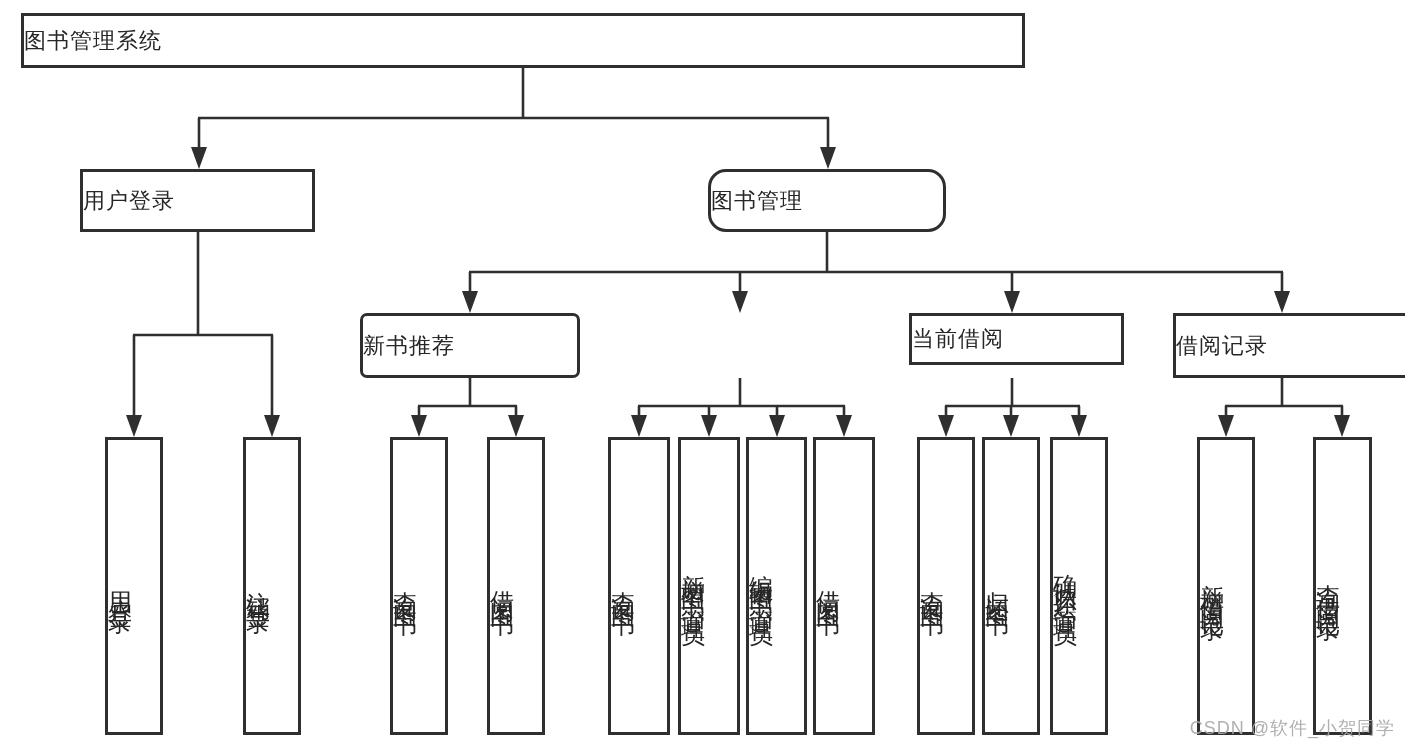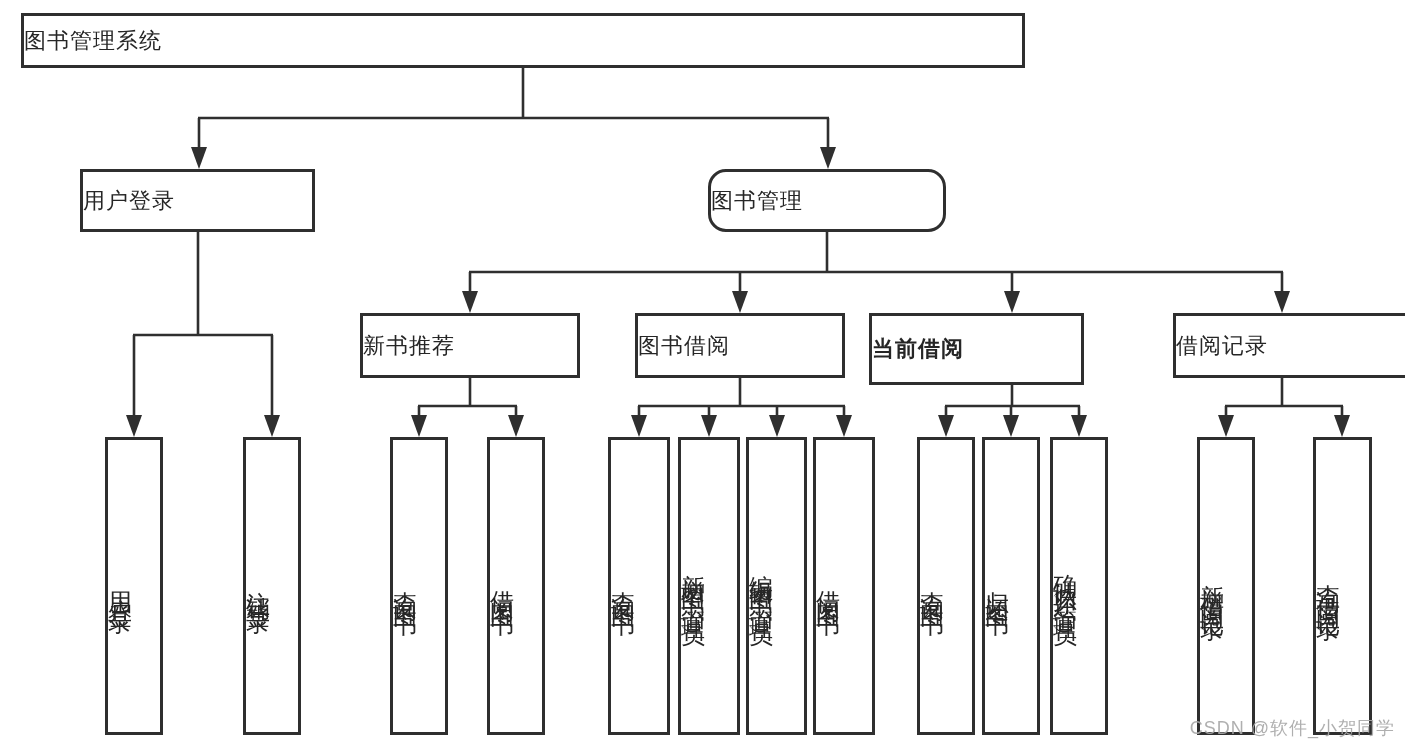--- a/index.html
+++ b/index.html
@@ -36,23 +36,23 @@
     text-orientation: mixed;
     font-size: 24px;
     line-height: 1;
     letter-spacing: 7px;
     white-space: nowrap;
   }
   
   .n-root   { left: 21px;   top: 13px;  width: 1004px; height: 55px; }
   .n-login  { left: 80px;   top: 169px; width: 235px;  height: 63px; }
   .n-mgmt   { left: 708px;  top: 169px; width: 238px;  height: 63px; border-radius: 18px; }
-  .n-newrec { left: 360px;  top: 313px; width: 220px;  height: 65px; }
+  .n-newrec { left: 360px;  top: 313px; width: 220px;  height: 65px; border-radius: 7px; }
   .n-borrow { left: 635px;  top: 313px; width: 210px;  height: 65px; }
-  .n-curr   { left: 869px;  top: 313px; width: 215px;  height: 72px; font-weight: bold; }
+  .n-curr   { left: 909px;  top: 313px; width: 215px;  height: 52px; }
   .n-record { left: 1173px; top: 313px; width: 260px;  height: 65px; }
   .leaf     { top: 437px; height: 298px; }
   .l1  { left: 105px;  width: 58px; }
   .l2  { left: 243px;  width: 58px; }
   .l3  { left: 390px;  width: 58px; }
   .l4  { left: 487px;  width: 58px; }
   .l5  { left: 608px;  width: 62px; }
   .l6  { left: 678px;  width: 62px; }
   .l7  { left: 746px;  width: 61px; }
   .l8  { left: 813px;  width: 62px; }
@@ -160,23 +160,20 @@
   <div class="node n-login">
     <span class="hlabel">用户登录</span>
   </div>
   <div class="node n-mgmt">
     <span class="hlabel">图书管理</span>
   </div>
 
   <div class="node n-newrec">
     <span class="hlabel">新书推荐</span>
   </div>
-  <div class="node n-borrow">
-    <span class="hlabel">图书借阅</span>
-  </div>
   <div class="node n-curr">
     <span class="hlabel">当前借阅</span>
   </div>
   <div class="node n-record">
     <span class="hlabel">借阅记录</span>
   </div>
 
   <div class="node leaf l1">
     <span class="vtext">用户登录</span>
   </div>

